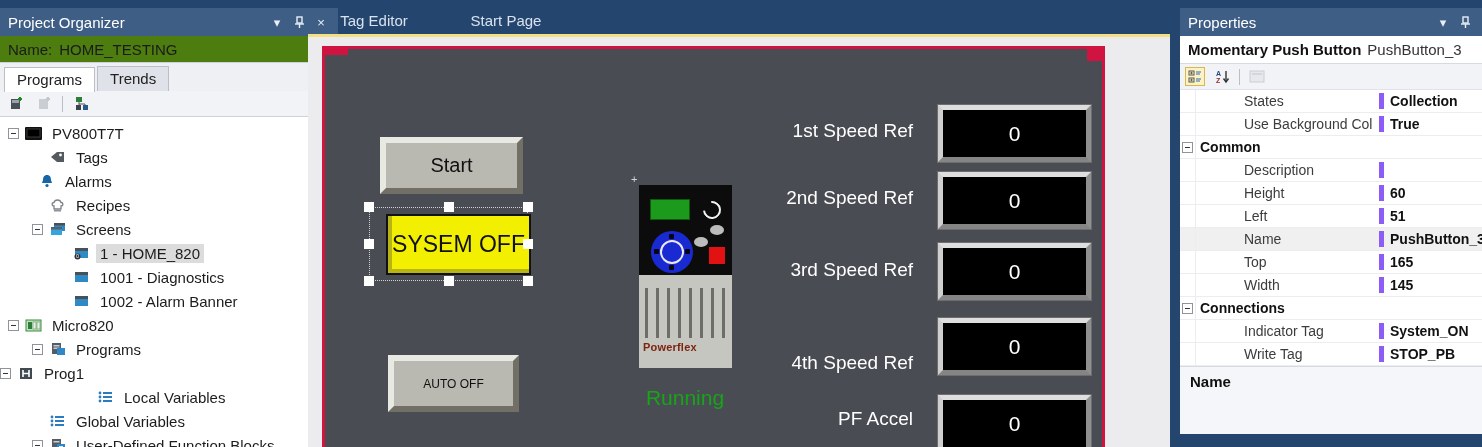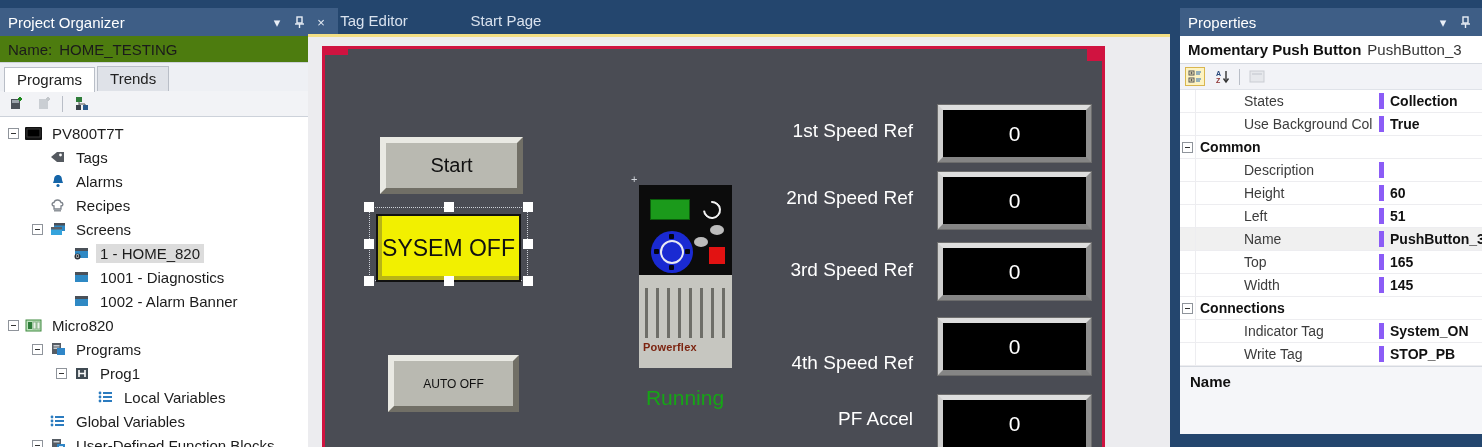--- a/index.html
+++ b/index.html
@@ -53,21 +53,21 @@
   .red-corner { position:absolute; background:#d01340; }
   #rc-tl { left:-3px; top:-3px; width:26px; height:9px; }
   #rc-tr { right:-3px; top:-3px; width:18px; height:15px; }
 
   .hmi-btn-gray { position:absolute; background:#b9b9b1; border:6px solid;
     border-color:#e9e9e3 #716f66 #716f66 #e9e9e3; color:#111; display:flex; align-items:center;
     justify-content:center; font-size:20px; }
   #sel-box { position:absolute; left:39px; top:153px; width:169px; height:84px; }
   #sel-marquee { position:absolute; inset:5px; border:1px dotted #cfd3da; }
   .handle { position:absolute; width:10px; height:10px; background:#fff; }
-  #btn-sysem { position:absolute; left:12px; top:12px; width:145px; height:68px; background:#f2f000;
+  #btn-sysem { position:absolute; left:22px; top:12px; width:145px; height:61px; background:#f2f000;
     border:2px solid #111; box-shadow:inset 4px -4px 0 #b8b416; color:#111; display:flex;
     align-items:center; justify-content:center; font-size:23px; }
 
   .canvas-label { position:absolute; left:298px; width:290px; text-align:right; color:#fff;
     font-size:19px; white-space:nowrap; }
   .nd { position:absolute; left:613px; width:153px; height:57px; background:#000;
     border:5px solid; border-color:#dedede #8f8f8f #858585 #cfcfcf; outline:1px solid #6d6d6d;
     display:flex; align-items:center; justify-content:center; color:#fff; font-size:21px; }
 
   
@@ -187,21 +187,21 @@
       <span class="no-exp"></span>
       <span class="t-ico">
           <svg width="15" height="13" viewBox="0 0 15 13">
             <path d="M1 6 L7 1 H14 V11 H7 Z" fill="#555a60"></path>
             <circle cx="10.5" cy="4" r="1.4" fill="#fff"></circle>
           </svg>
         </span>
       <span class="t-label">Tags</span>
     </div>
 
-    <div class="tree-row" style="padding-left:32px">
+    <div class="tree-row" style="padding-left:21px">
       <span class="no-exp"></span>
       <span class="t-ico">
           <svg width="14" height="14" viewBox="0 0 14 14">
             <path d="M7 1 C4 1 3 3.5 3 6 L2 9 H12 L11 6 C11 3.5 10 1 7 1 Z" fill="#1565a8"></path>
             <circle cx="7" cy="11.5" r="1.6" fill="#1565a8"></circle>
           </svg>
         </span>
       <span class="t-label">Alarms</span>
     </div>
 
@@ -283,21 +283,21 @@
           <svg width="16" height="14" viewBox="0 0 16 14">
             <rect x="2" y="1" width="9" height="11" fill="#565c64"></rect>
             <rect x="3.5" y="3" width="6" height="1.5" fill="#c8cdd2"></rect>
             <rect x="3.5" y="5.5" width="6" height="1.5" fill="#c8cdd2"></rect>
             <rect x="7" y="6" width="8" height="7" fill="#2f86c8"></rect>
           </svg>
         </span>
       <span class="t-label">Programs</span>
     </div>
 
-    <div class="tree-row" style="padding-left:56px">
+    <div class="tree-row" style="">
       <span class="expander"></span>
       <span class="t-ico">
           <svg width="14" height="13" viewBox="0 0 14 13">
             <rect x="1" y="1" width="12" height="11" fill="#3f4a52"></rect>
             <path d="M4 3v7M10 3v7M4 6.5h6" stroke="#fff" stroke-width="1.6"></path>
           </svg>
         </span>
       <span class="t-label">Prog1</span>
     </div>
 

